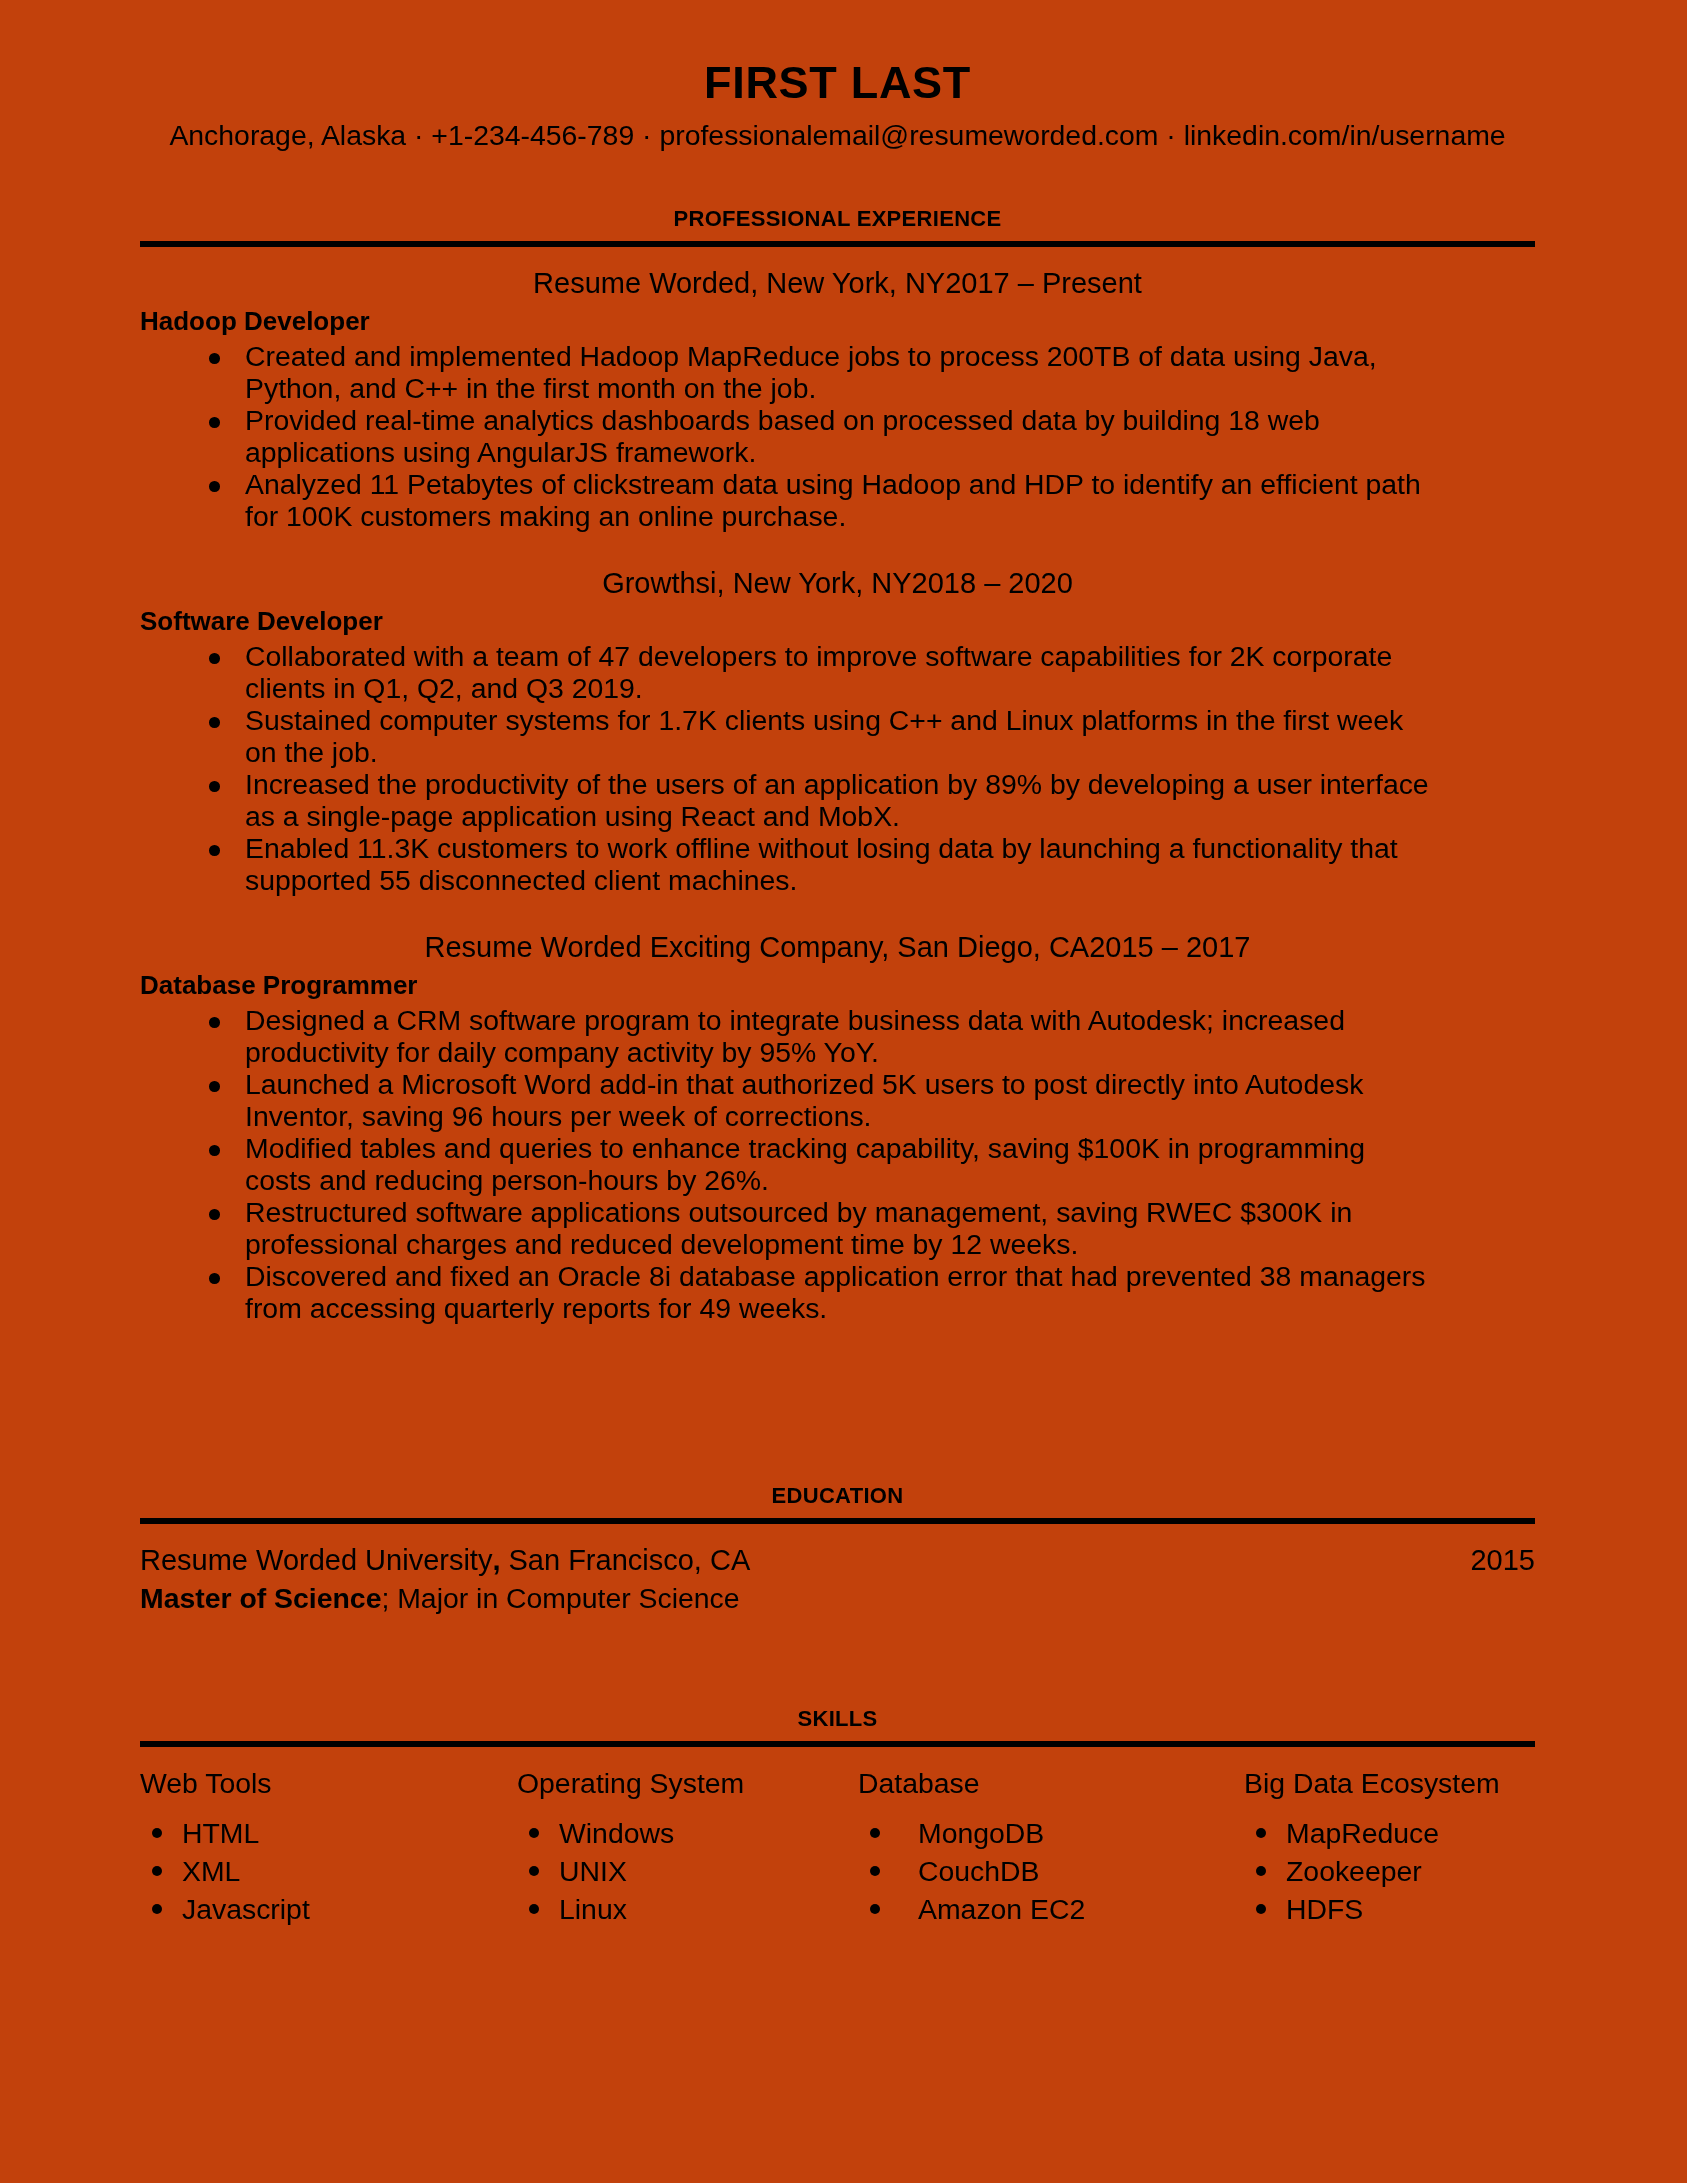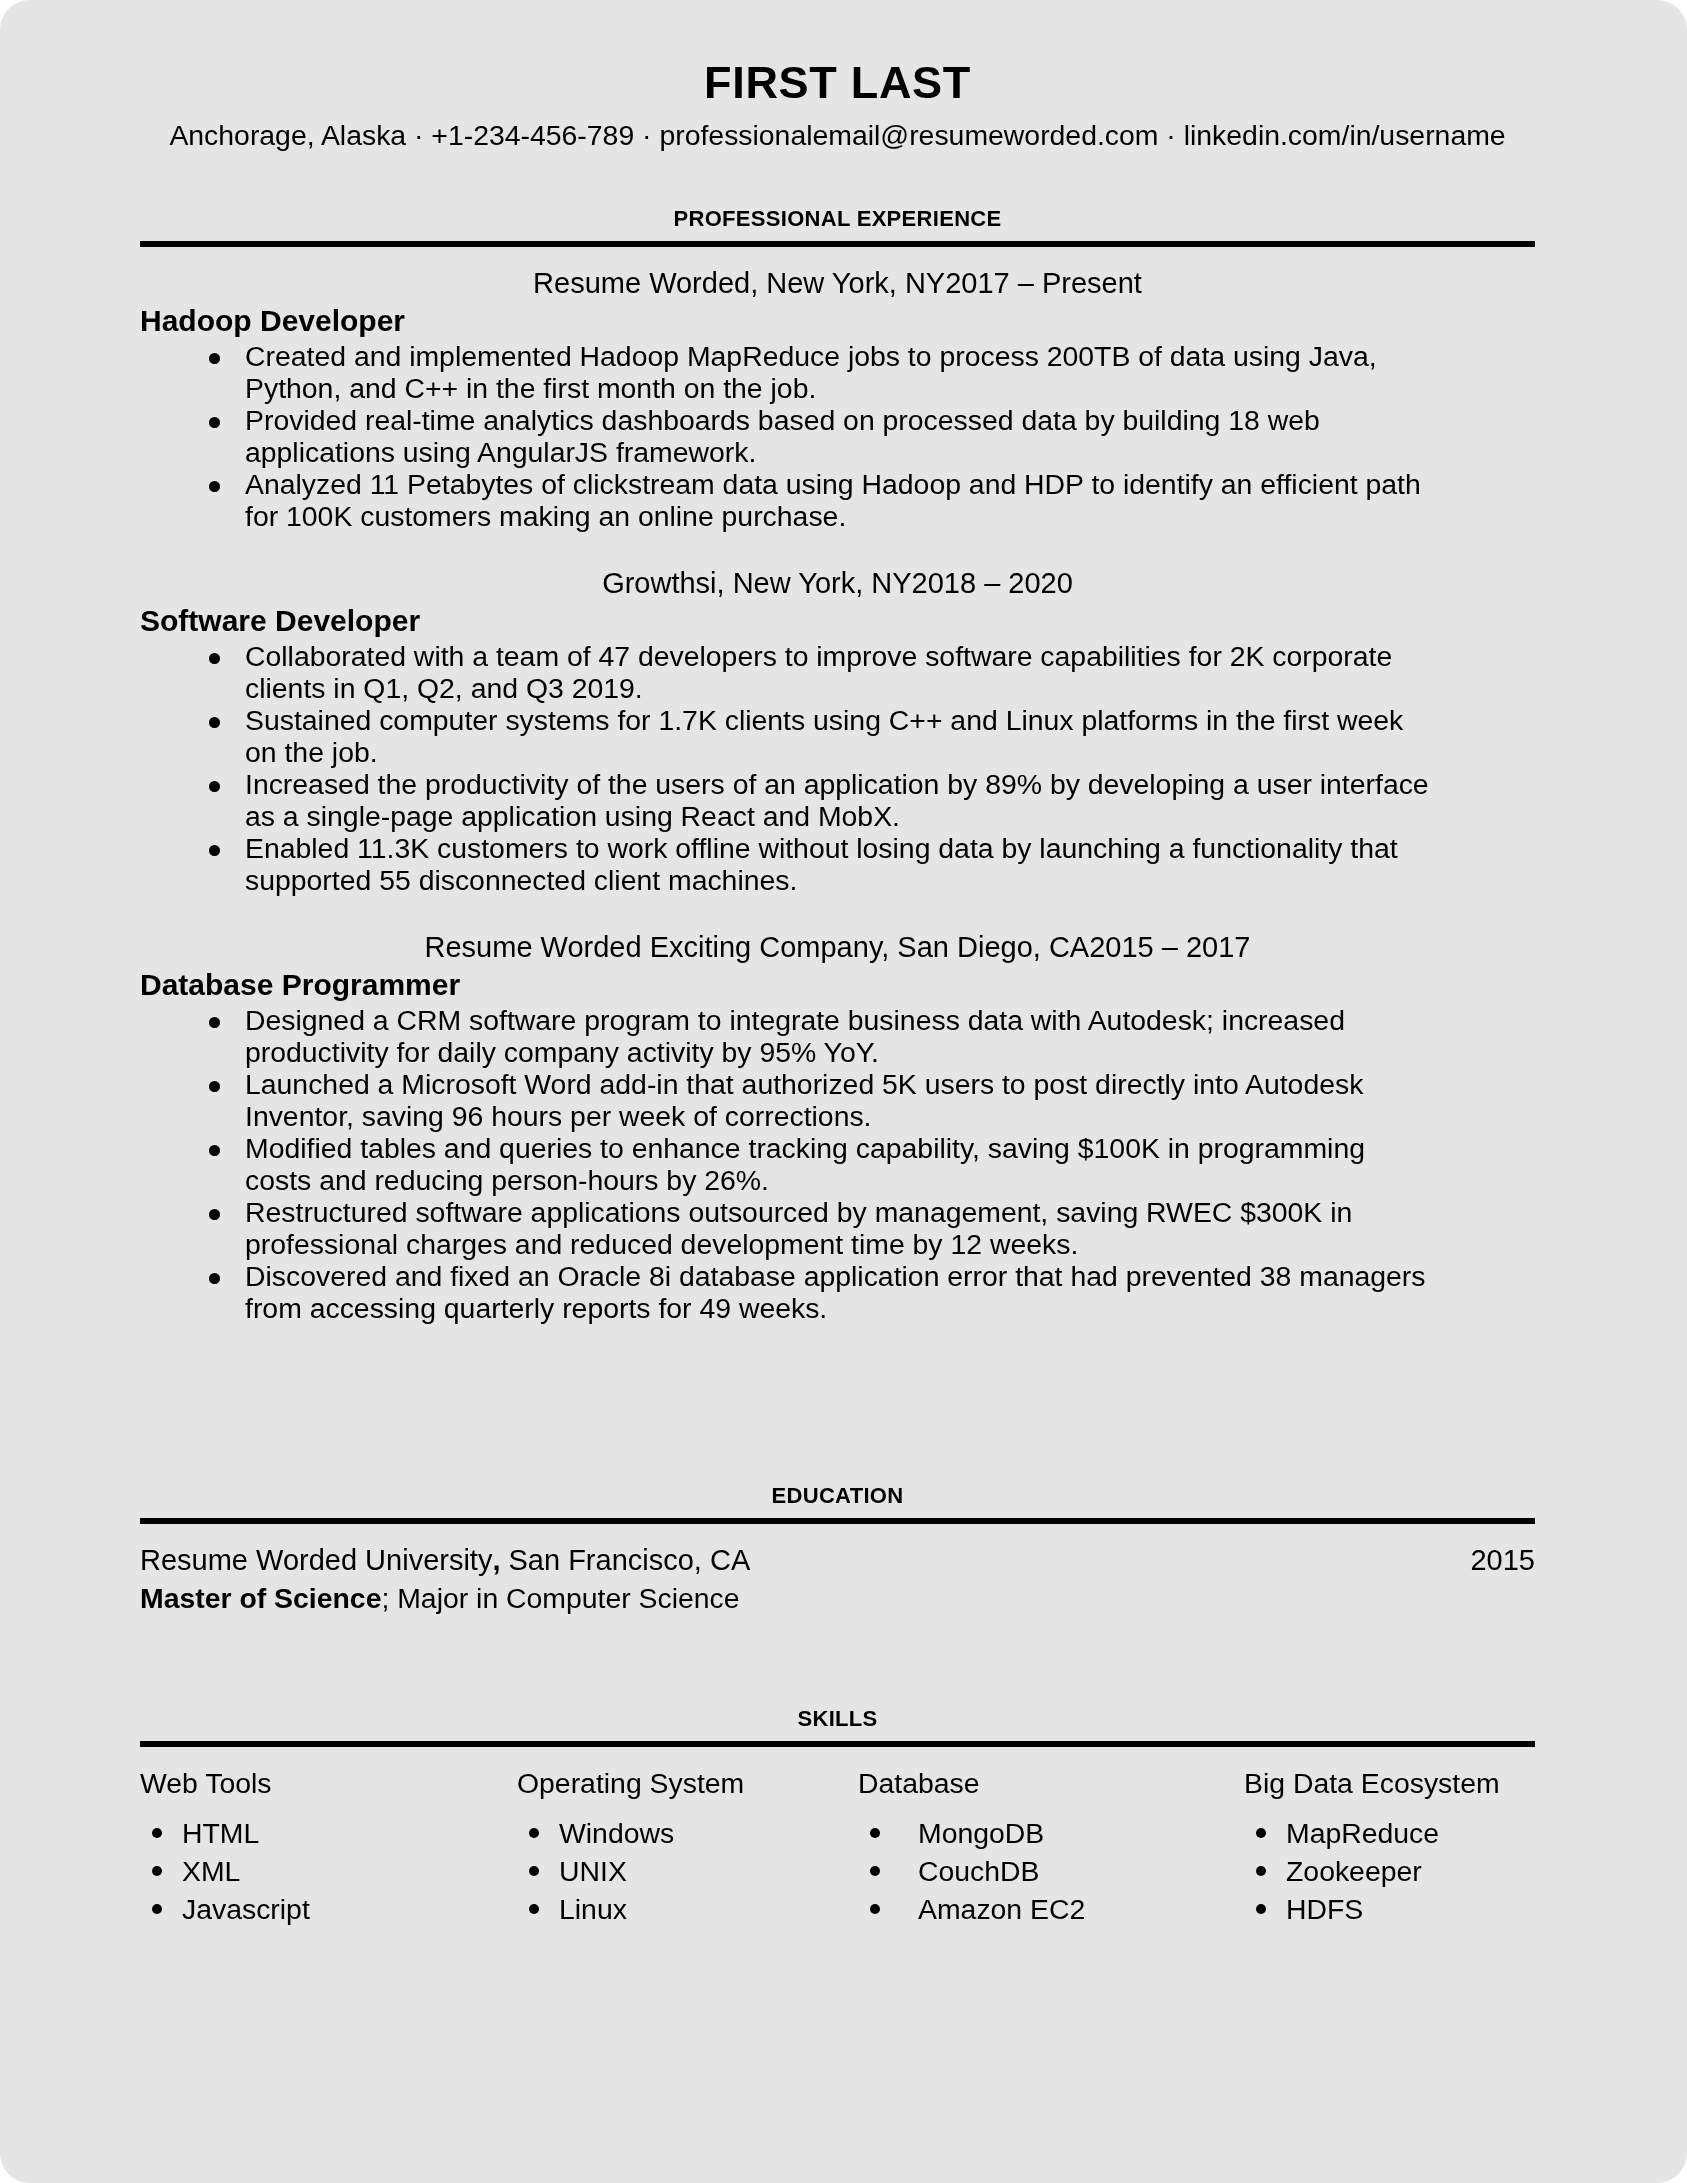--- a/index.html
+++ b/index.html
@@ -2,25 +2,24 @@
 <html style="font-size:10.6px"><head>
 <meta charset="utf-8">
 <style>
   html, body { margin: 0; padding: 0; background: #ffffff; }
   .page {
     position: relative;
     width: 1687px;
     height: 2183px;
     box-sizing: border-box;
     padding: 61px 152px 8px 140px;
-    background: #e5e5e5;
+    background: #c2410c;
     color: #000000;
     font-family: "Liberation Sans", "DejaVu Sans", sans-serif;
     overflow: hidden;
-    border-radius: 30px;
   }
   .name {
     margin: 0;
     font-size: 45px;
     line-height: 44px;
     font-weight: 700;
     text-align: center;
     letter-spacing: 0.7px;
   }
   .contact {
@@ -47,21 +46,21 @@
   .job + .job { margin-top: 32px; }
   .job-head {
     display: flex;
     justify-content: center;
     align-items: baseline;
     font-size: 29px;
     line-height: 38px;
   }
   .dates { font-size: 29px; white-space: nowrap; }
   .role {
-    font-size: 30px;
+    font-size: 26px;
     line-height: 38px;
     font-weight: 700;
   }
   ul.bullets {
     margin: 0;
     padding: 0;
     list-style: none;
     max-width: 1290px;
   }
   .bullets li {

